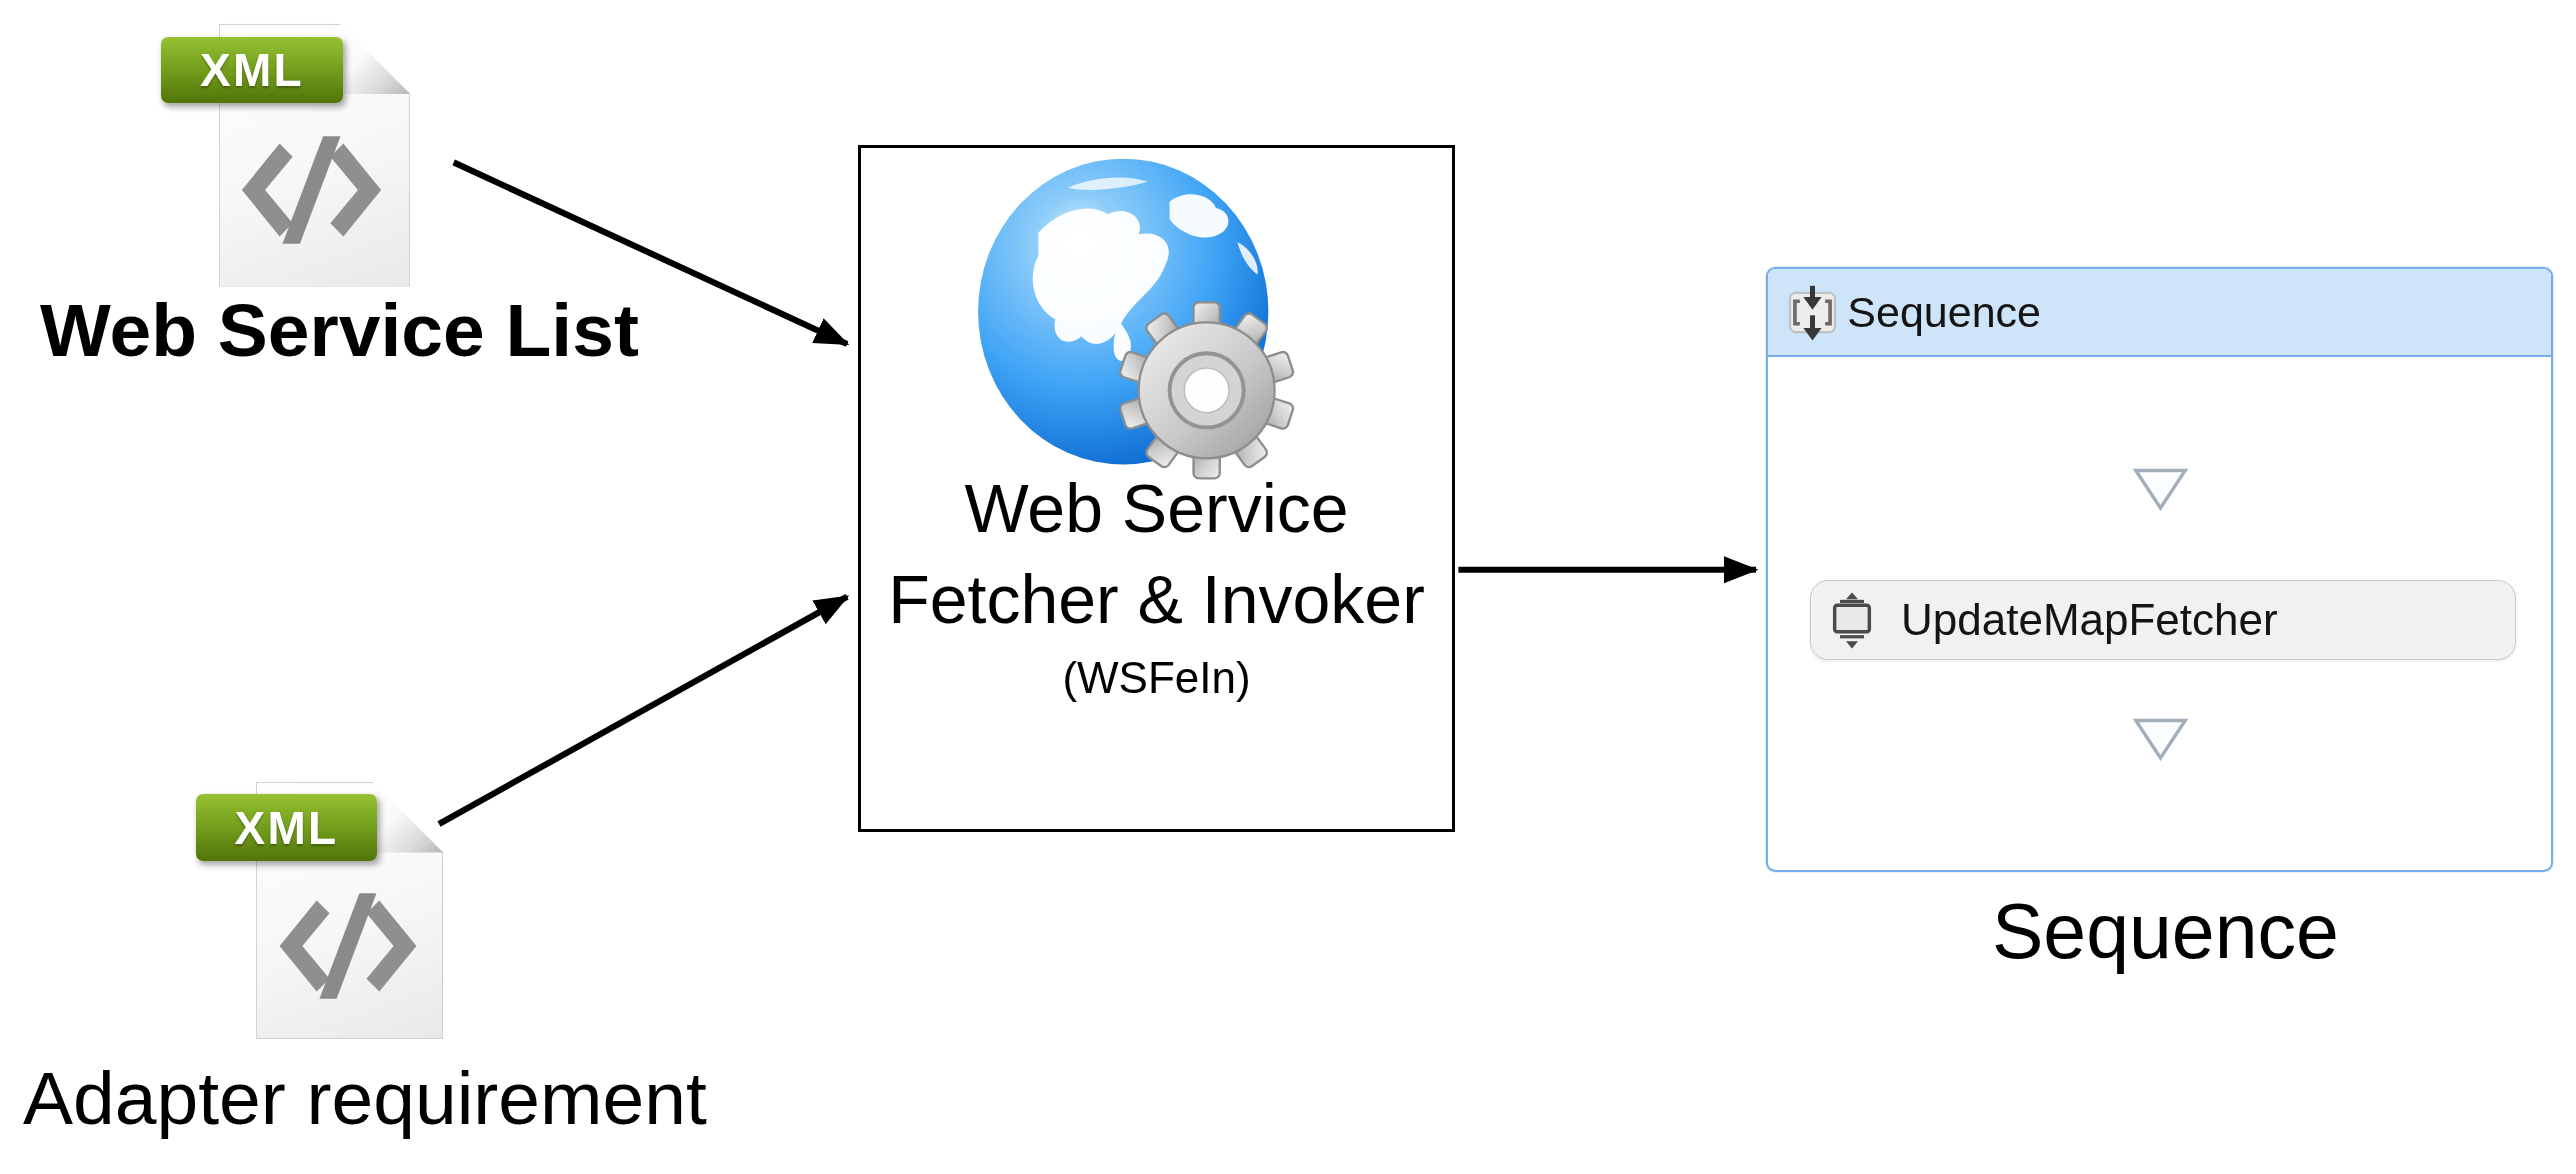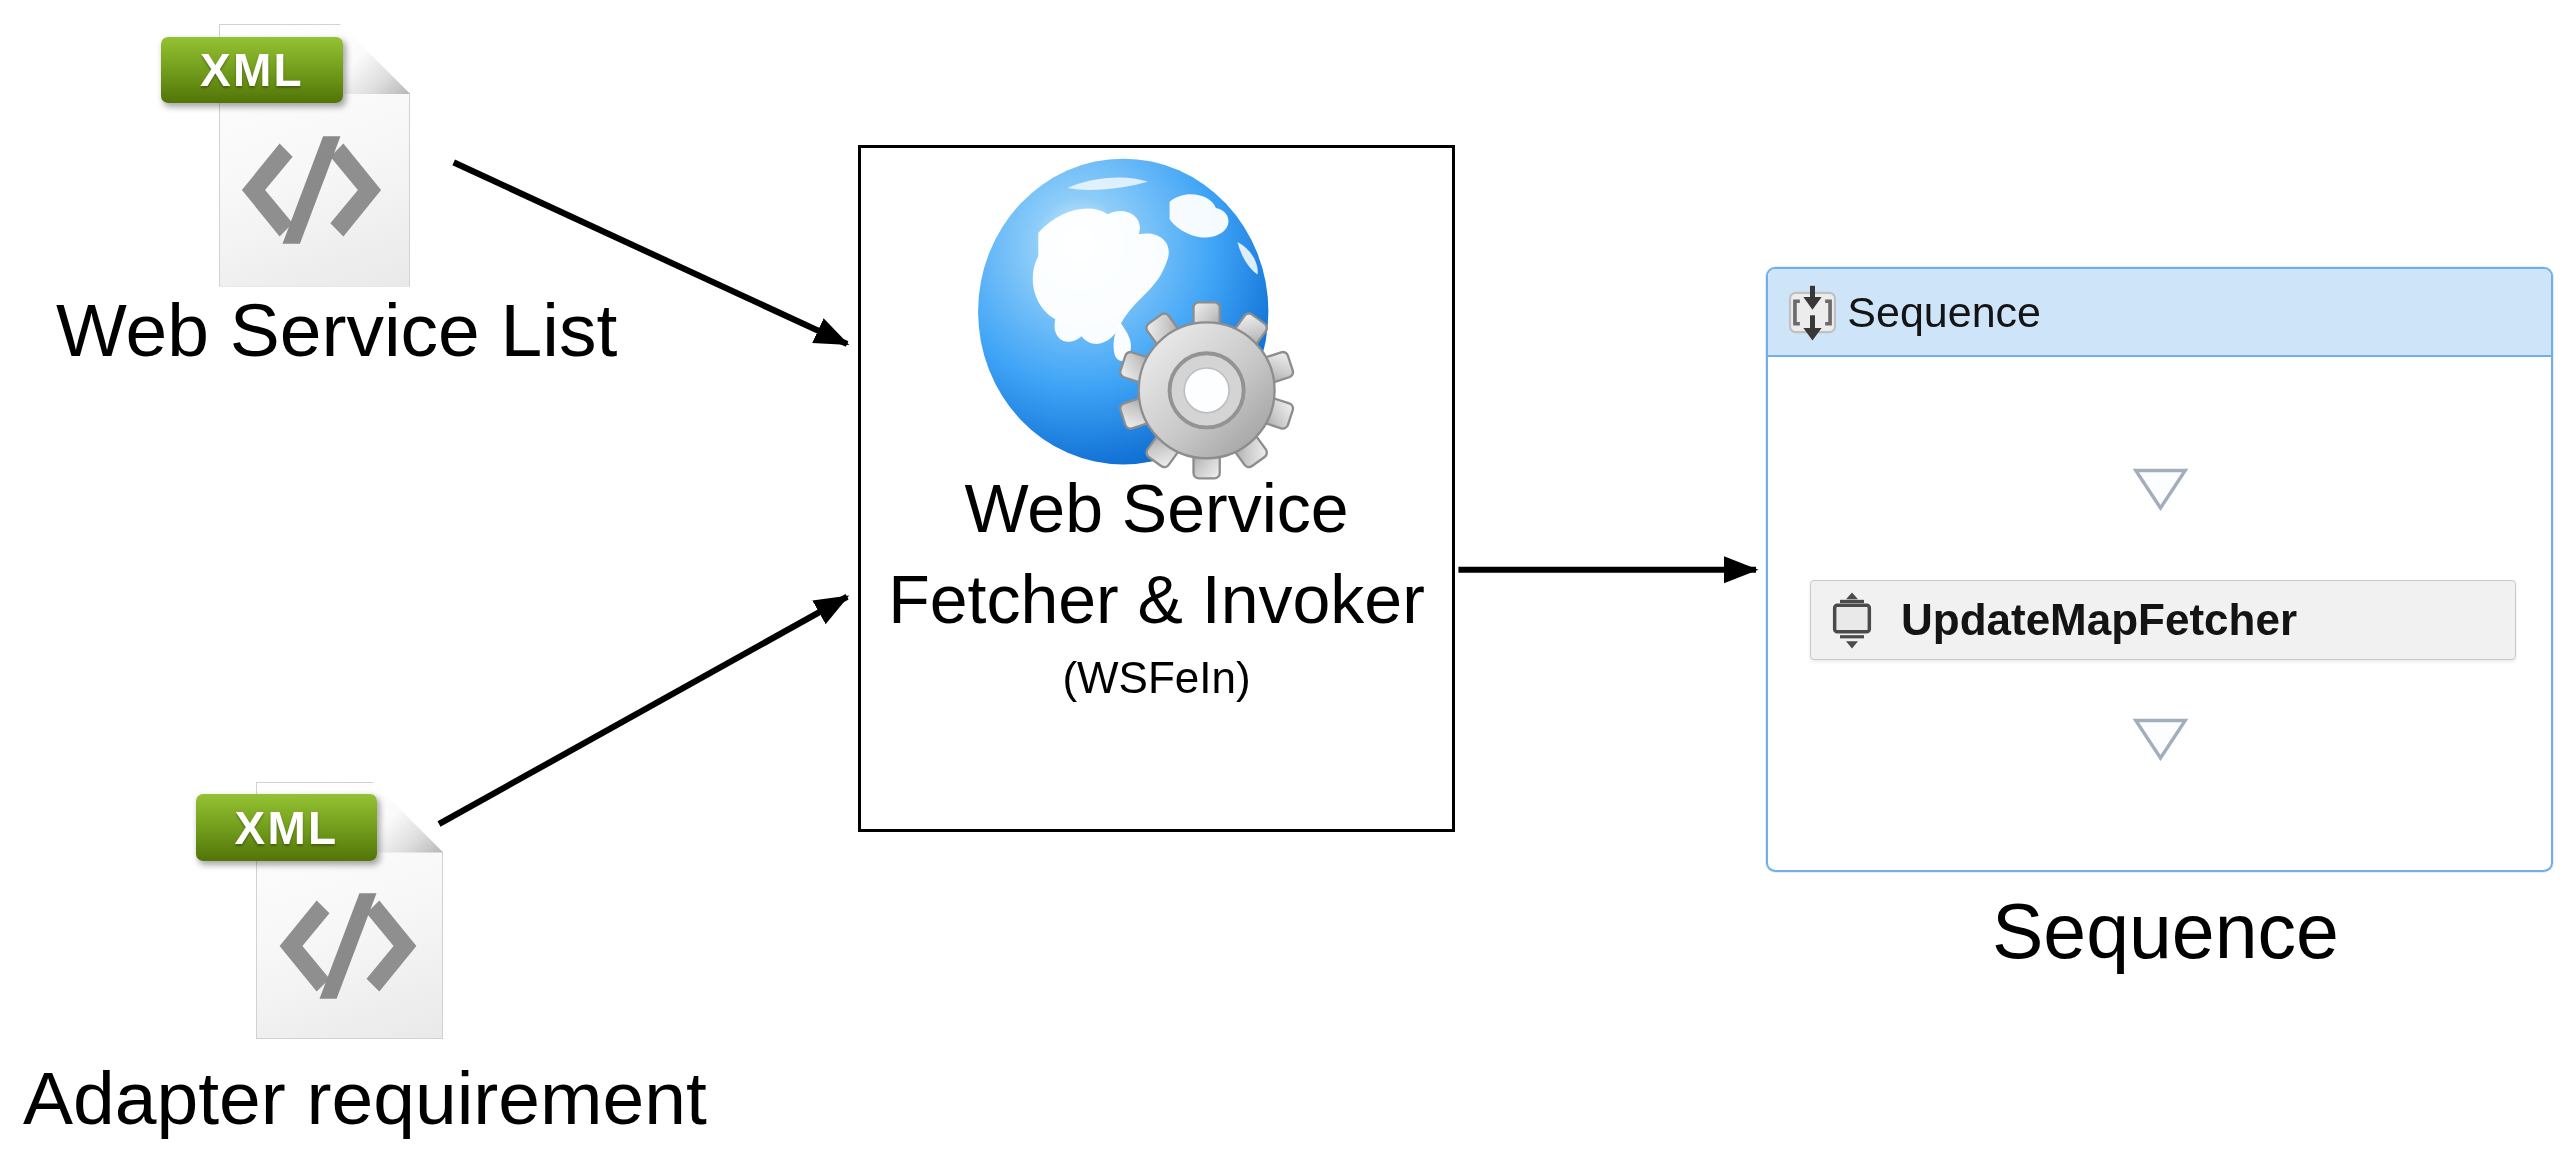--- a/index.html
+++ b/index.html
@@ -44,23 +44,23 @@
   
   .sequence-box{position:absolute;left:1766px;top:267px;width:787px;height:605px;
     border:2.3px solid var(--wf-border);border-radius:9.3px;background:#ffffff;
     box-shadow:0 0 0 0.8px rgba(116,173,233,.25);}
   .sequence-header{position:absolute;left:0;top:0;width:100%;height:88px;
     background:var(--wf-header-bg);border-bottom:2.3px solid var(--wf-border);
     border-radius:7px 7px 0 0;display:flex;align-items:center;gap:9px;padding-left:19.3px;}
   .sequence-title{font-size:43px;color:#141414;}
   .drop-triangle{position:absolute;left:calc(50% - 29px);width:59px;height:45px;}
   .activity-row{position:absolute;left:42px;top:311px;width:706px;height:80px;
-    background:var(--row-bg);border:1.5px solid var(--row-border);border-radius:4px;
+    background:var(--row-bg);border:1.5px solid var(--row-border);border-radius:18px;
     box-shadow:0 1.5px 3.1px rgba(0,0,0,.08);
-    display:flex;align-items:center;gap:25px;padding-left:17px;font-weight:bold;}
+    display:flex;align-items:center;gap:25px;padding-left:17px;}
   .activity-label{font-size:44px;color:#141414;white-space:nowrap;}
 
   .workflow-caption{position:absolute;left:1992px;top:887px;font-size:77px;white-space:nowrap;}
 
   .arrow-layer{position:absolute;left:0;top:0;width:2576px;height:1175px;pointer-events:none;}
 </style>
 </head>
 <body>
 
 <div class="canvas">
@@ -89,21 +89,21 @@
     <div class="xml-page" style="left:58px;top:0;width:191px;height:263px;">
       <div class="xml-fold"></div>
     </div>
     <svg class="xml-glyph" style="left:77px;top:108px;" width="147" height="116" viewBox="0 0 200 160">
       <path d="M56 16 L4 80 L56 144 L74 126 L36 80 L74 34 Z" fill="#8f8f8f"></path>
       <path d="M144 16 L196 80 L144 144 L126 126 L164 80 L126 34 Z" fill="#8f8f8f"></path>
       <path d="M116 6 L140 6 L84 154 L60 154 Z" fill="#8a8a8a"></path>
     </svg>
     <div class="xml-badge" style="left:0;top:13px;width:182px;height:66px;">XML</div>
   </div>
-  <div class="node-caption" style="left:56px;top:288px;">Web Service List</div>
+  <div class="node-caption" style="left:40px;top:288px;font-weight:bold;">Web Service List</div>
 
   <div class="xml-node" style="left:196px;top:774px;width:247px;height:257px;">
     <div class="xml-page" style="left:60px;top:0;width:187px;height:257px;">
       <div class="xml-fold"></div>
     </div>
     <svg class="xml-glyph" style="left:77px;top:107px;" width="150" height="114" viewBox="0 0 200 160">
       <path d="M56 16 L4 80 L56 144 L74 126 L36 80 L74 34 Z" fill="#8f8f8f"></path>
       <path d="M144 16 L196 80 L144 144 L126 126 L164 80 L126 34 Z" fill="#8f8f8f"></path>
       <path d="M116 6 L140 6 L84 154 L60 154 Z" fill="#8a8a8a"></path>
     </svg>

